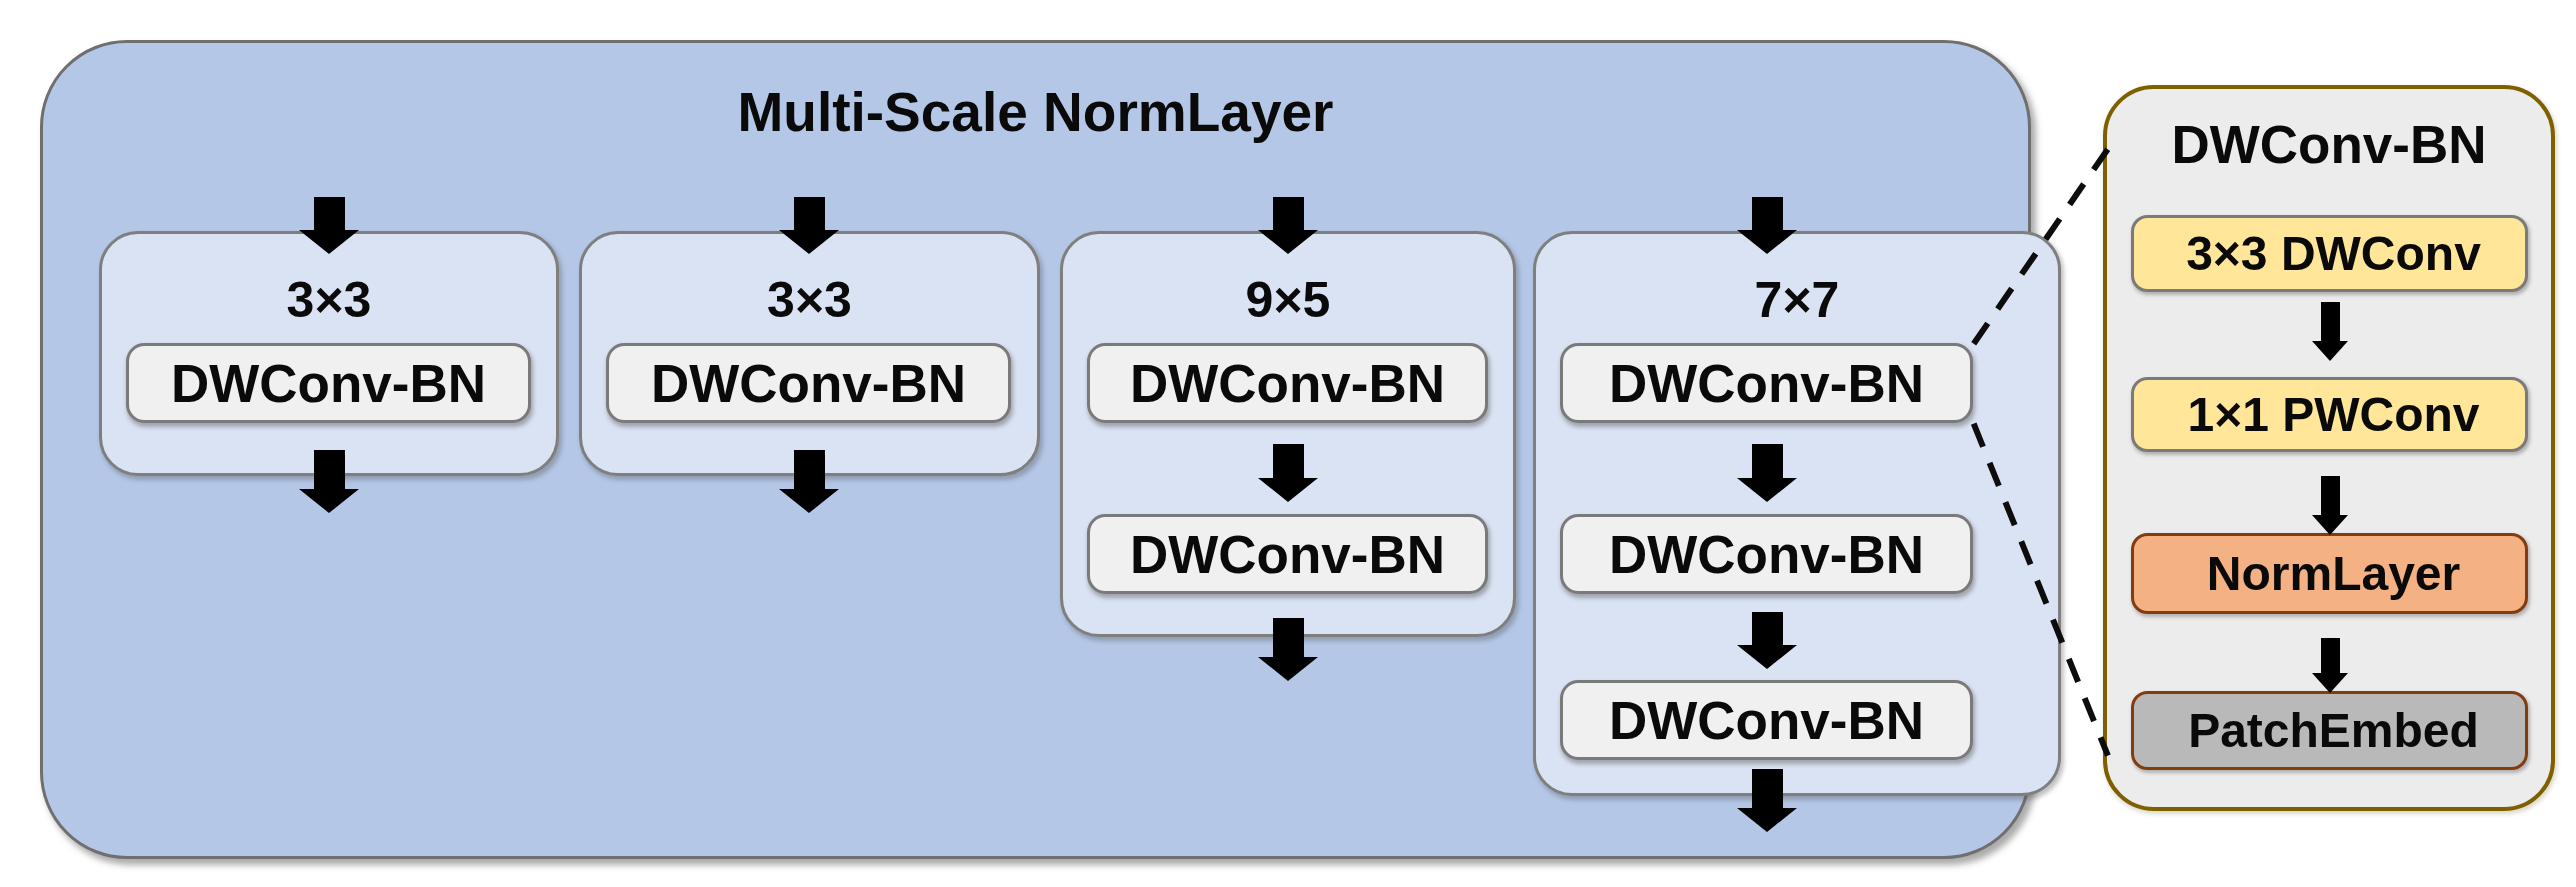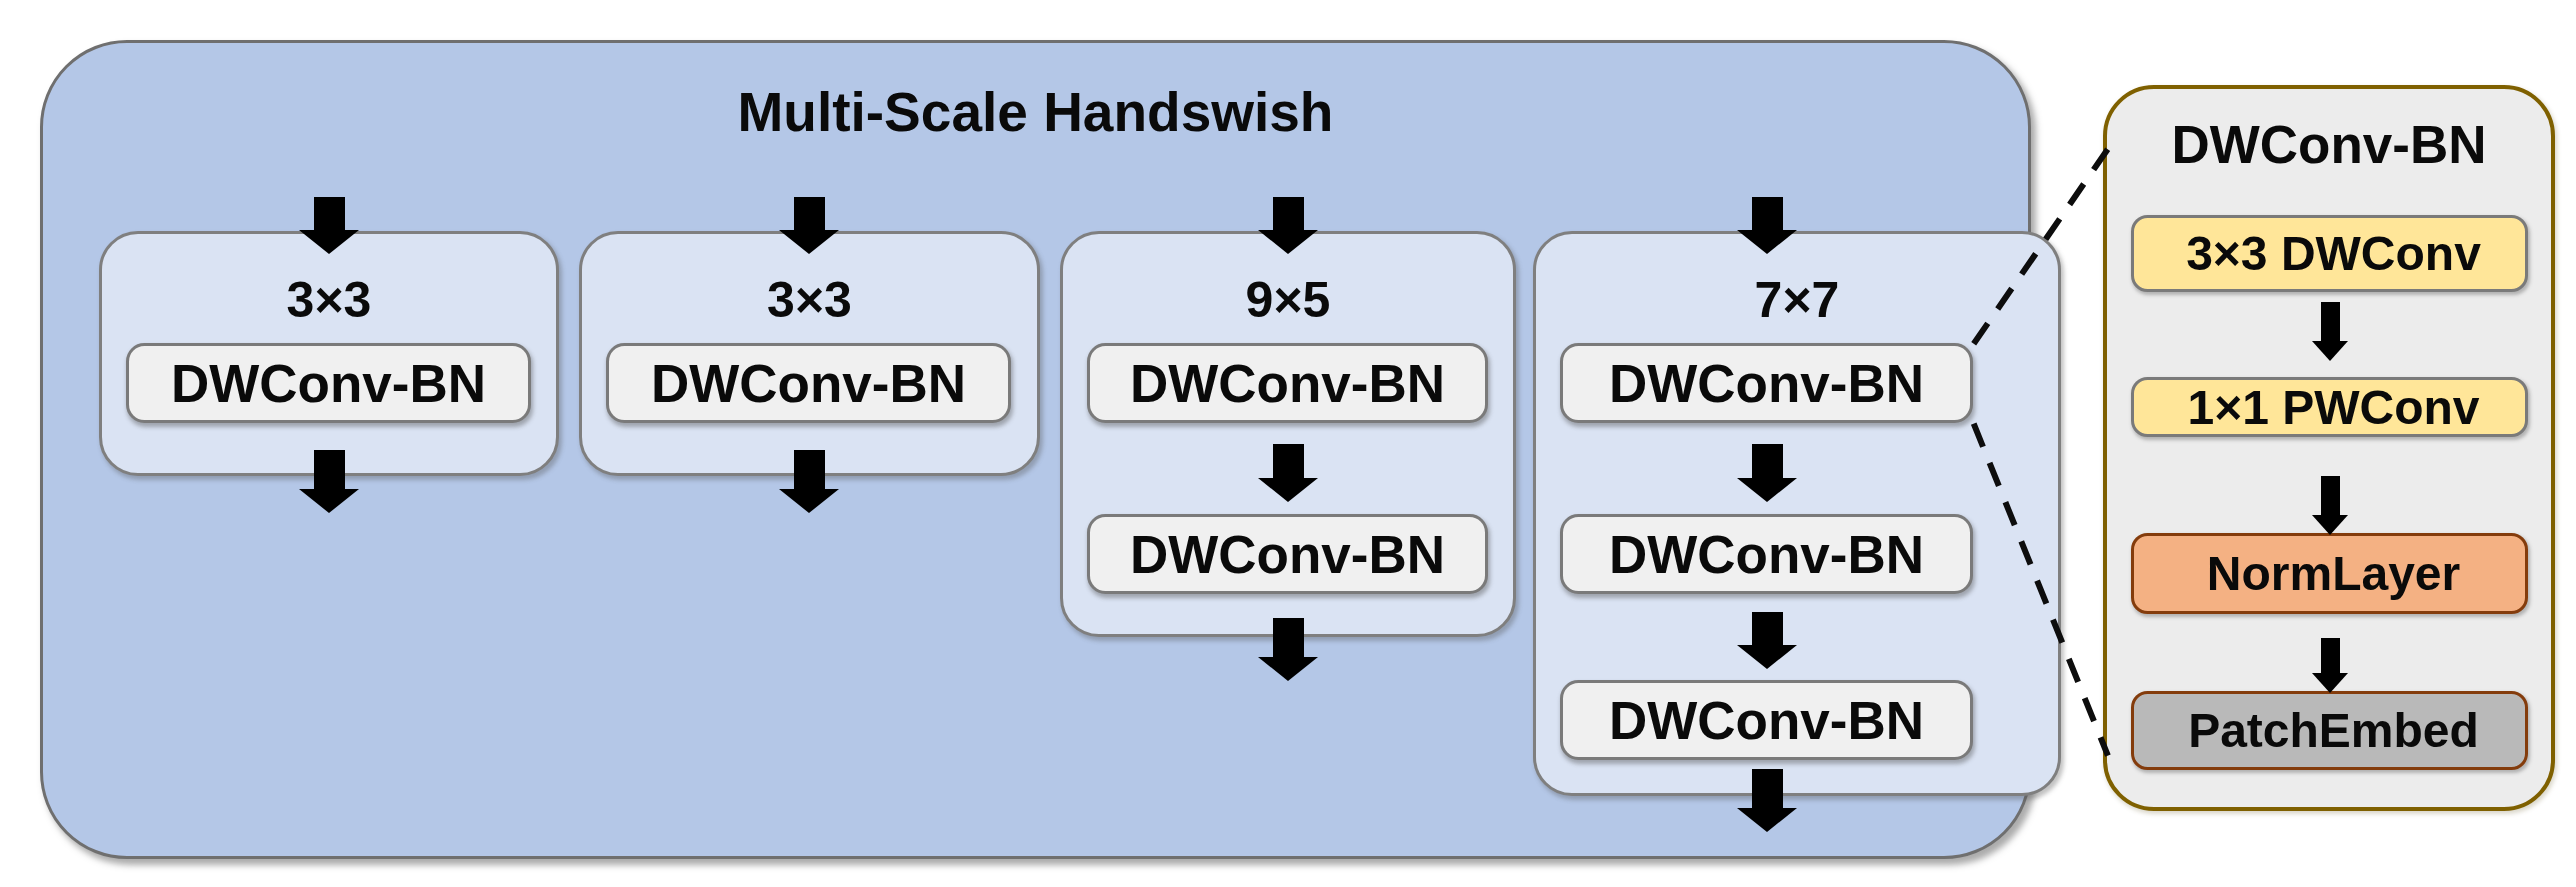--- a/index.html
+++ b/index.html
@@ -67,27 +67,27 @@
 
   #connectors { position: absolute; left: 0; top: 0; z-index: 6; pointer-events: none; }
   #connectors line { stroke: #0d0d0d; stroke-width: 6.5; stroke-dasharray: 27 19; }
 </style>
 </head>
 <body>
 
 <div id="canvas">
 
   <div id="main-box">
-    <div id="main-title">Multi-Scale Handswish</div>
+    <div id="main-title">Multi-Scale NormLayer</div>
   </div>
 
   <div id="detail-panel">
     <div id="panel-title">DWConv-BN</div>
   <div class="pblock conv" style="top: 126px; height: 77px;">3×3 DWConv</div>
-      <div class="pblock conv" style="top: 288px; height: 60px;">1×1 PWConv</div>
+      <div class="pblock conv" style="top: 288px; height: 75px;">1×1 PWConv</div>
       <div class="pblock norm" style="top: 444px; height: 81px;">NormLayer</div>
       <div class="pblock activation" style="top: 602px; height: 79px;">PatchEmbed</div>
     </div>
 
   <svg id="connectors" width="2576" height="887" viewBox="0 0 2802 965">
     <line x1="2147" y1="374" x2="2293" y2="162"></line>
     <line x1="2147" y1="461" x2="2293" y2="822"></line>
   </svg>
 
 <div class="branch" style="left: 99px; top: 231px; width: 460px; height: 245px;">

